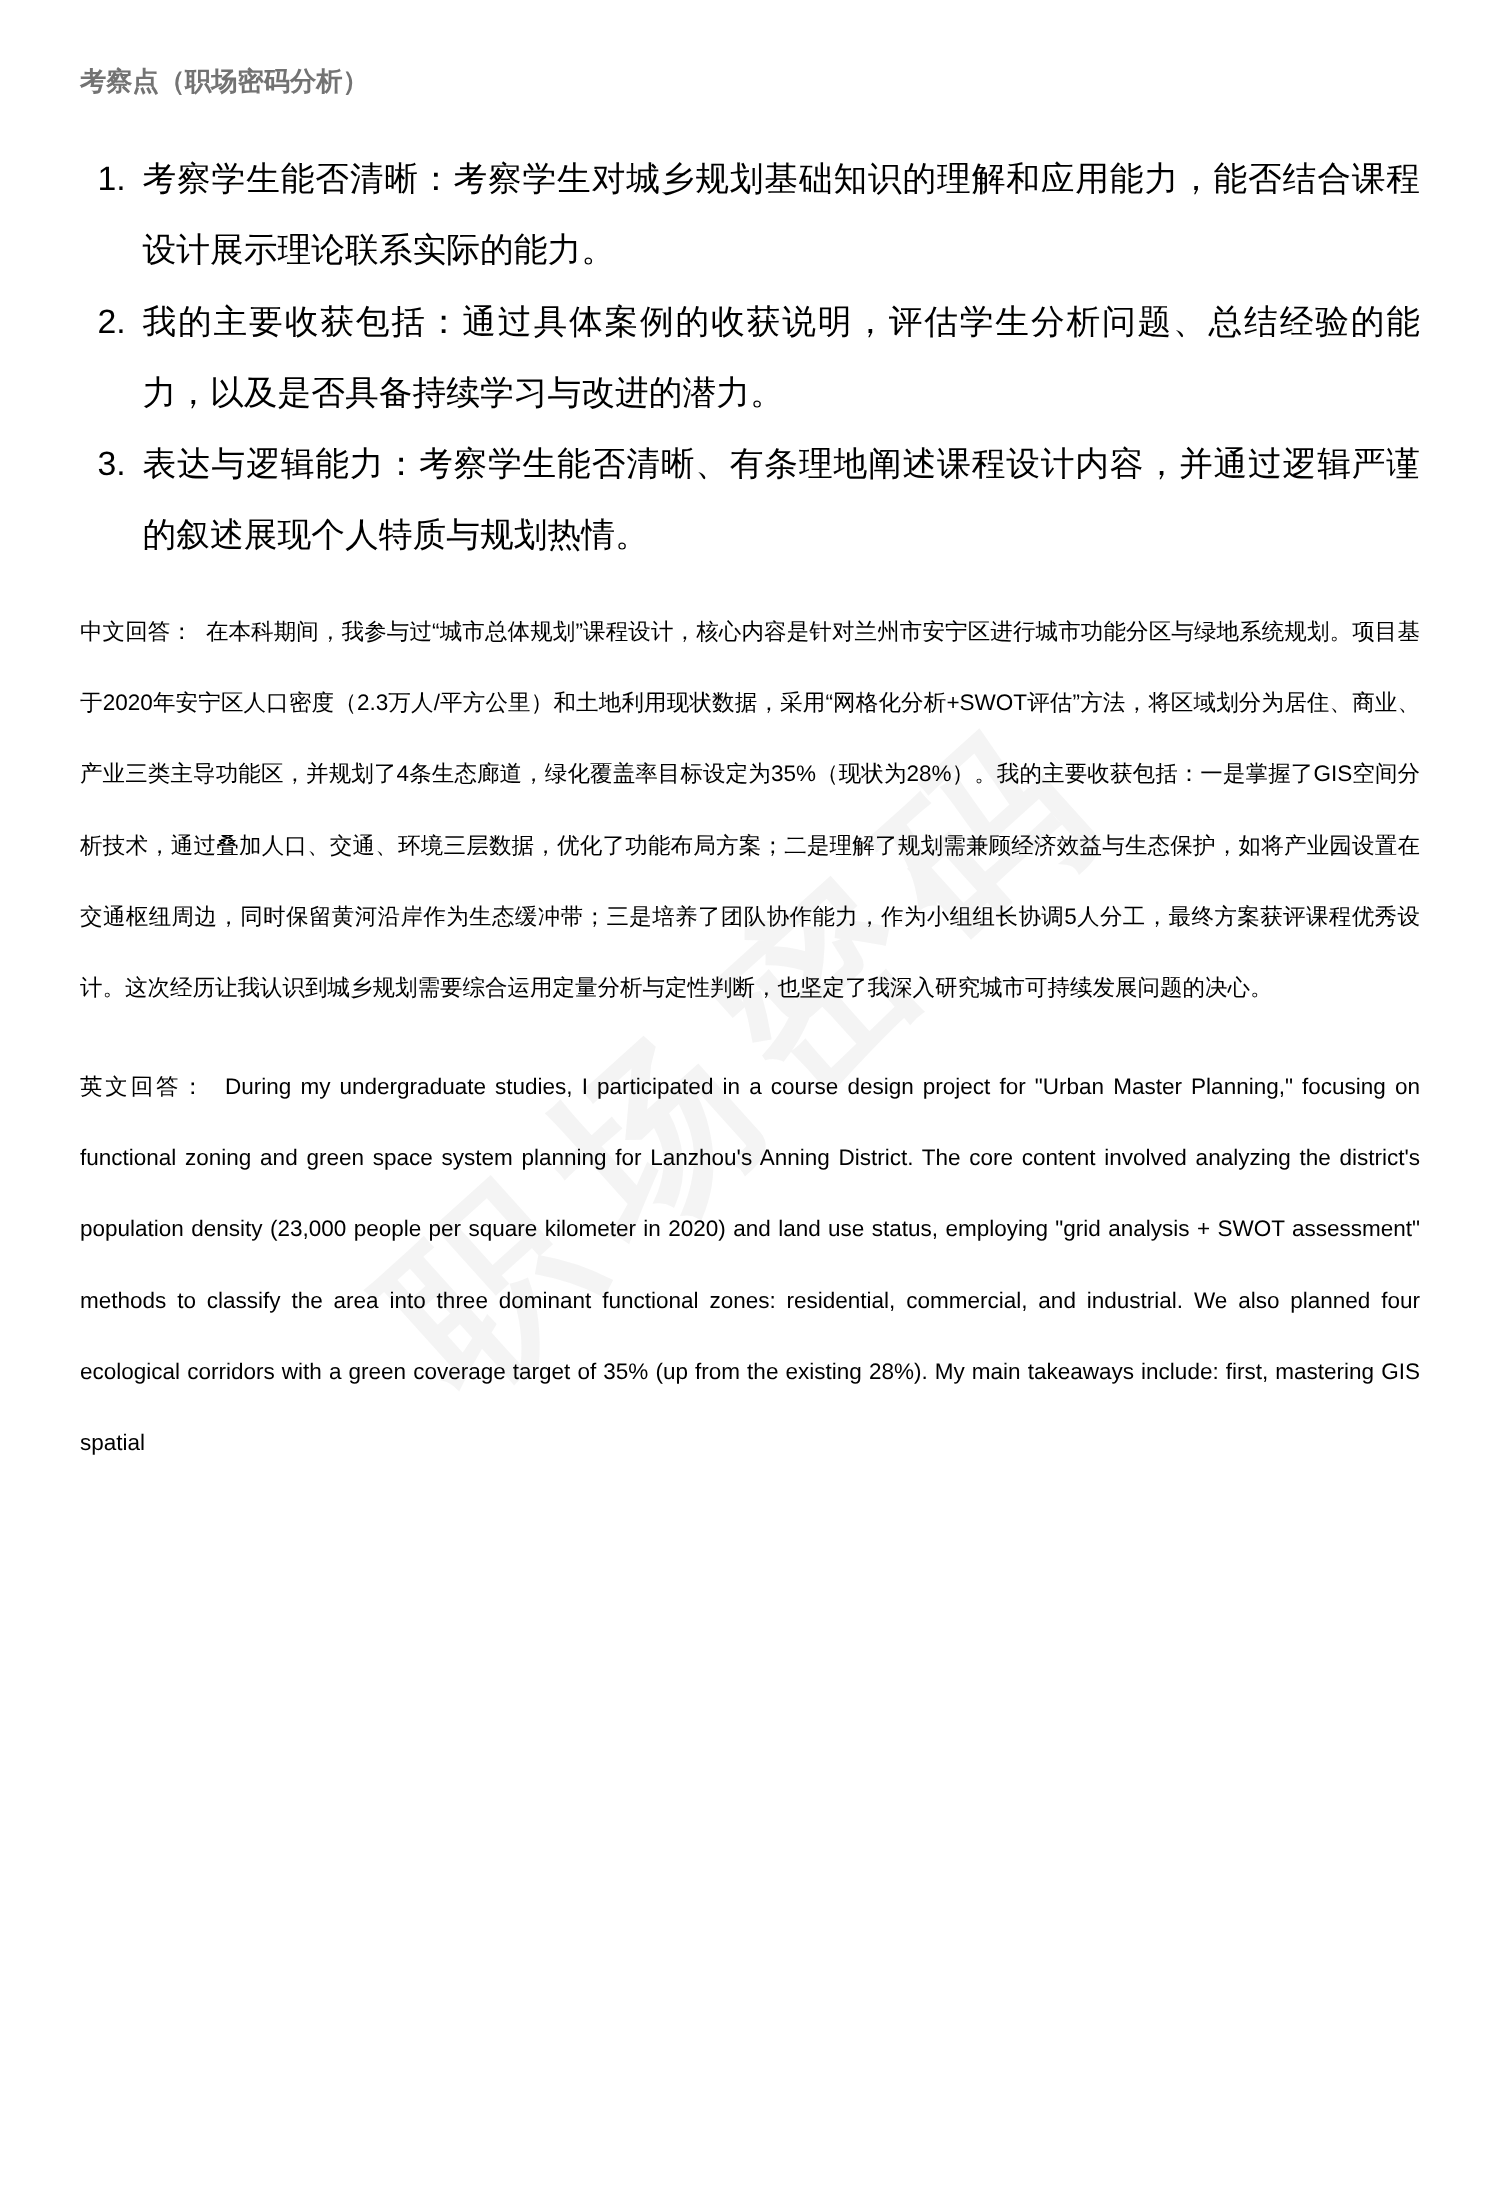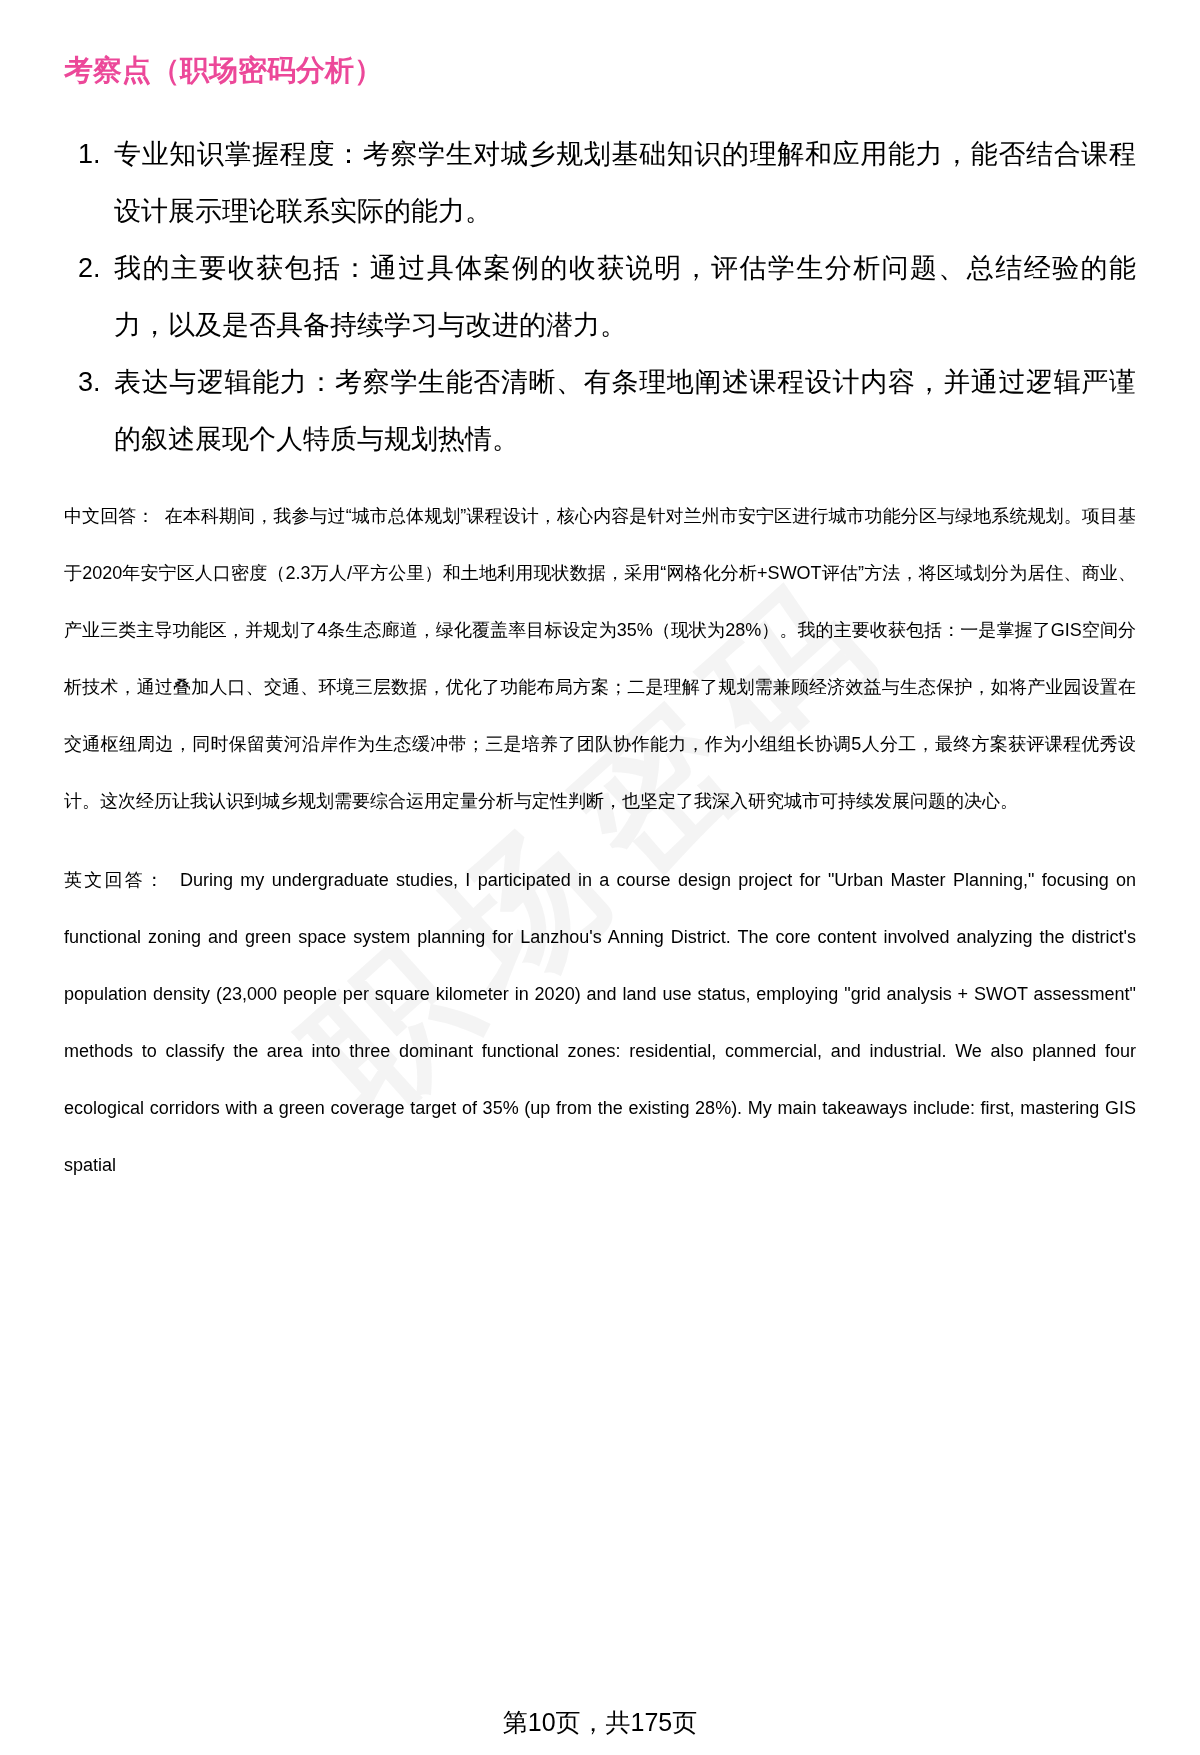--- a/index.html
+++ b/index.html
@@ -31,22 +31,22 @@
     font-size: 150px;
     letter-spacing: 28px;
     white-space: nowrap;
     color: rgba(110, 110, 110, 0.08);
     font-weight: bold;
     z-index: 0;
     pointer-events: none;
     user-select: none;
   }
   .heading {
-    color: #ec4899;
-    font-size: 29px;
+    color: #737373;
+    font-size: 21px;
     font-weight: bold;
     margin: 0 0 36px 0;
     line-height: 1.3;
   }
   .qlist {
     margin: 0;
     padding: 0;
     list-style: none;
   }
   .qlist li {
@@ -95,31 +95,30 @@
 
 <div class="page">
 
   <div class="watermark">职场密码</div>
 
   <h1 class="heading">考察点（职场密码分析）</h1>
 
   <ol class="qlist">
     <li>
       <span class="num">1.</span>
-      <span class="item-text">专业知识掌握程度：考察学生对城乡规划基础知识的理解和应用能力，能否结合课程设计展示理论联系实际的能力。</span>
+      <span class="item-text">考察学生能否清晰：考察学生对城乡规划基础知识的理解和应用能力，能否结合课程设计展示理论联系实际的能力。</span>
     </li>
     <li>
       <span class="num">2.</span>
       <span class="item-text">我的主要收获包括：通过具体案例的收获说明，评估学生分析问题、总结经验的能力，以及是否具备持续学习与改进的潜力。</span>
     </li>
     <li>
       <span class="num">3.</span>
       <span class="item-text">表达与逻辑能力：考察学生能否清晰、有条理地阐述课程设计内容，并通过逻辑严谨的叙述展现个人特质与规划热情。</span>
     </li>
   </ol>
 
   <p class="para"><span class="label">中文回答：  </span><span>在本科期间，我参与过“城市总体规划”课程设计，核心内容是针对兰州市安宁区进行城市功能分区与绿地系统规划。项目基于2020年安宁区人口密度（2.3万人/平方公里）和土地利用现状数据，采用“网格化分析+SWOT评估”方法，将区域划分为居住、商业、产业三类主导功能区，并规划了4条生态廊道，绿化覆盖率目标设定为35%（现状为28%）。我的主要收获包括：一是掌握了GIS空间分析技术，通过叠加人口、交通、环境三层数据，优化了功能布局方案；二是理解了规划需兼顾经济效益与生态保护，如将产业园设置在交通枢纽周边，同时保留黄河沿岸作为生态缓冲带；三是培养了团队协作能力，作为小组组长协调5人分工，最终方案获评课程优秀设计。这次经历让我认识到城乡规划需要综合运用定量分析与定性判断，也坚定了我深入研究城市可持续发展问题的决心。</span></p>
 
   <p class="para"><span class="label">英文回答：  </span><span>During my undergraduate studies, I participated in a course design project for "Urban Master Planning," focusing on functional zoning and green space system planning for Lanzhou's Anning District. The core content involved analyzing the district's population density (23,000 people per square kilometer in 2020) and land use status, employing "grid analysis + SWOT assessment" methods to classify the area into three dominant functional zones: residential, commercial, and industrial. We also planned four ecological corridors with a green coverage target of 35% (up from the existing 28%). My main takeaways include: first, mastering GIS spatial</span></p>
 
-  <div class="footer">第10页，共175页</div>
 
 </div>
 
 </body></html>

